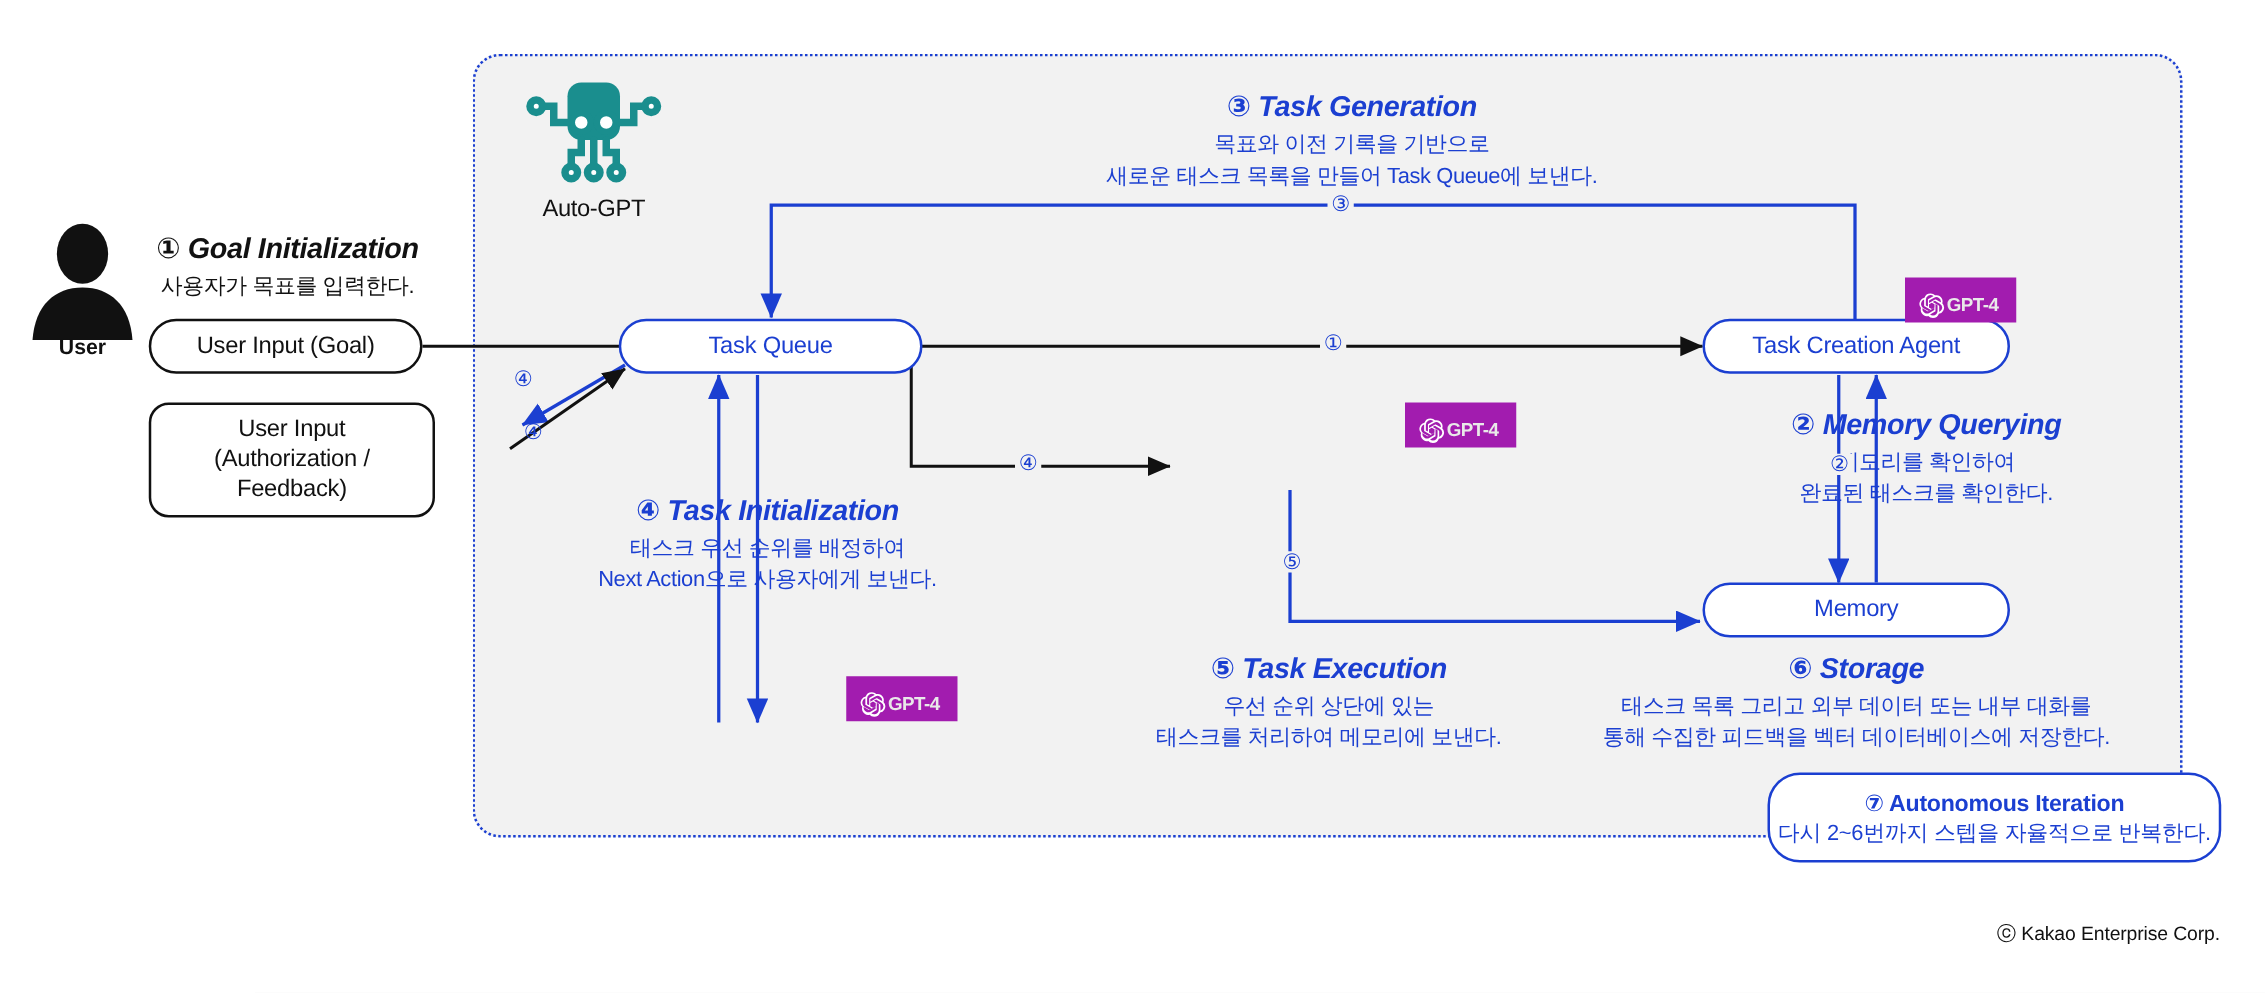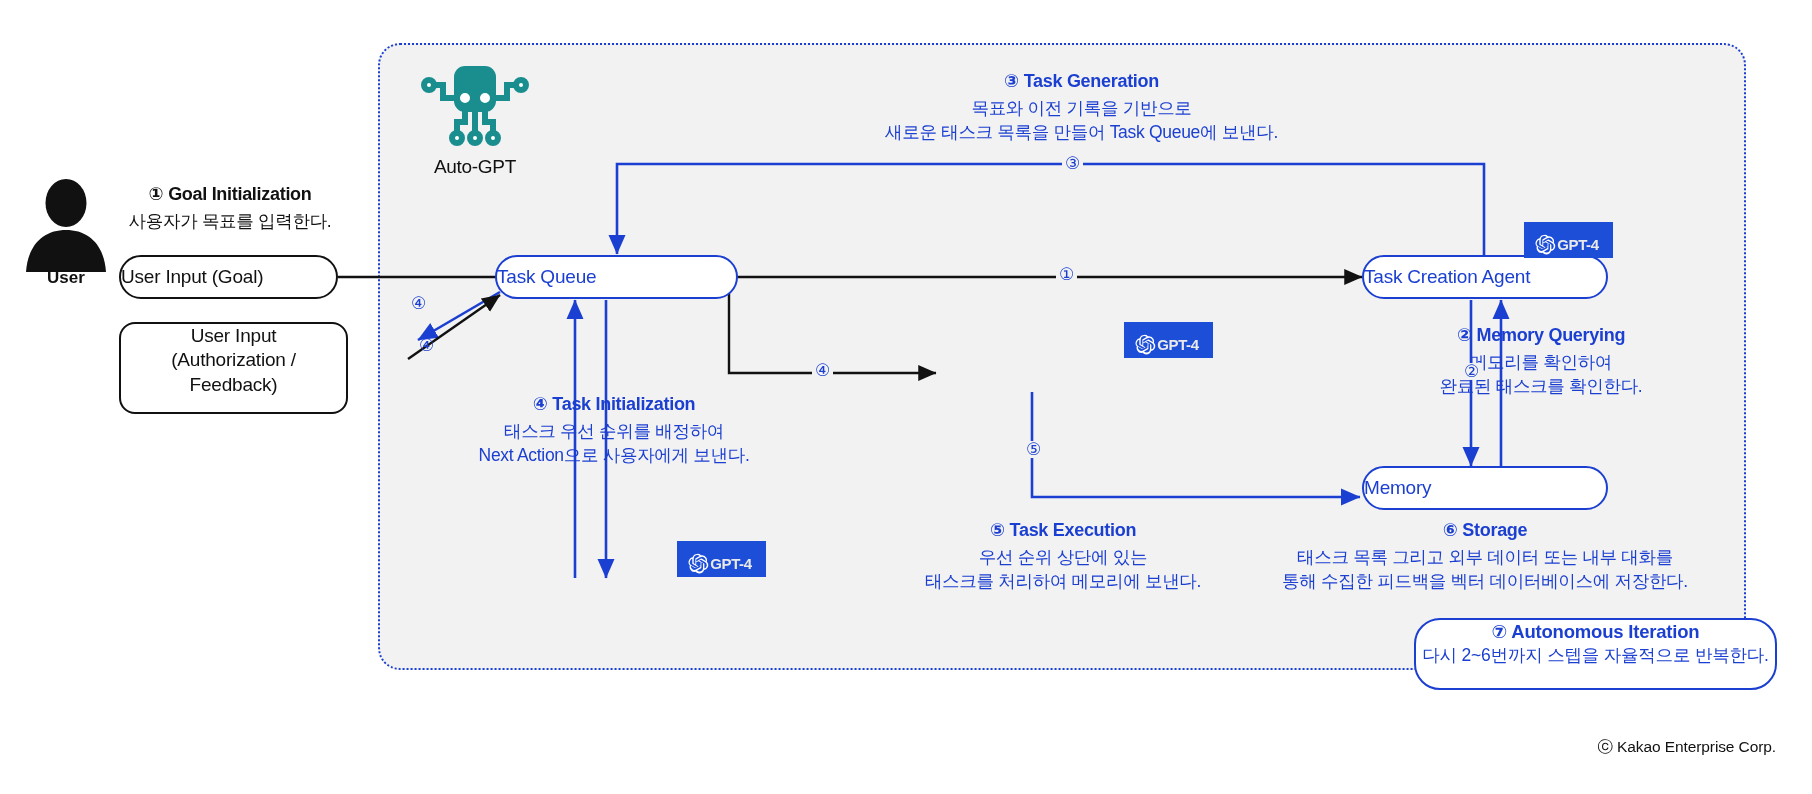--- a/index.html
+++ b/index.html
@@ -44,21 +44,21 @@
   
   .node {
     position: absolute;
     box-sizing: border-box;
     border: 2px solid #1b3fd1;
     border-radius: 22px;
     background: #ffffff;
     color: #1b3fd1;
     display: flex;
     align-items: center;
-    justify-content: flex-start;
+    justify-content: center;
     font-size: 19px;
     letter-spacing: -0.2px;
     text-align: center;
   }
   .node.black {
     border: 2.5px solid #111111;
     color: #111111;
     border-radius: 24px;
   }
   .node.multiline { line-height: 1.28; border-radius: 16px; }
@@ -68,23 +68,24 @@
     position: absolute;
     color: #1b3fd1;
     font-size: 17.5px;
     line-height: 1.42;
     text-align: center;
     white-space: nowrap;
     letter-spacing: -0.3px;
   }
   .callout .hd {
     font-weight: bold;
-    font-size: 18px;
+    font-size: 23px;
     display: block;
     margin-bottom: 1px;
+    font-style: italic;
   }
   .callout.dark { color: #111111; }
   .callout.dark .hd { color: #111111; }
 
   
   .stepnum {
     position: absolute;
     color: #1b3fd1;
     font-size: 17px;
     background: #f2f2f2;
@@ -123,21 +124,21 @@
   .autogpt-label {
     margin-top: 2px;
     font-size: 19px;
     color: #111111;
     letter-spacing: -0.3px;
   }
 
   
   .gpt-badge {
     position: absolute;
-    background: #1d4ed8;
+    background: #a21caf;
     display: flex;
     align-items: center;
     justify-content: center;
     gap: 1px;
     padding: 12px 8px 4px 5px;
     box-sizing: border-box;
   }
   .gpt-badge .gpt-text {
     color: #e9e9e9;
     font-size: 15px;

